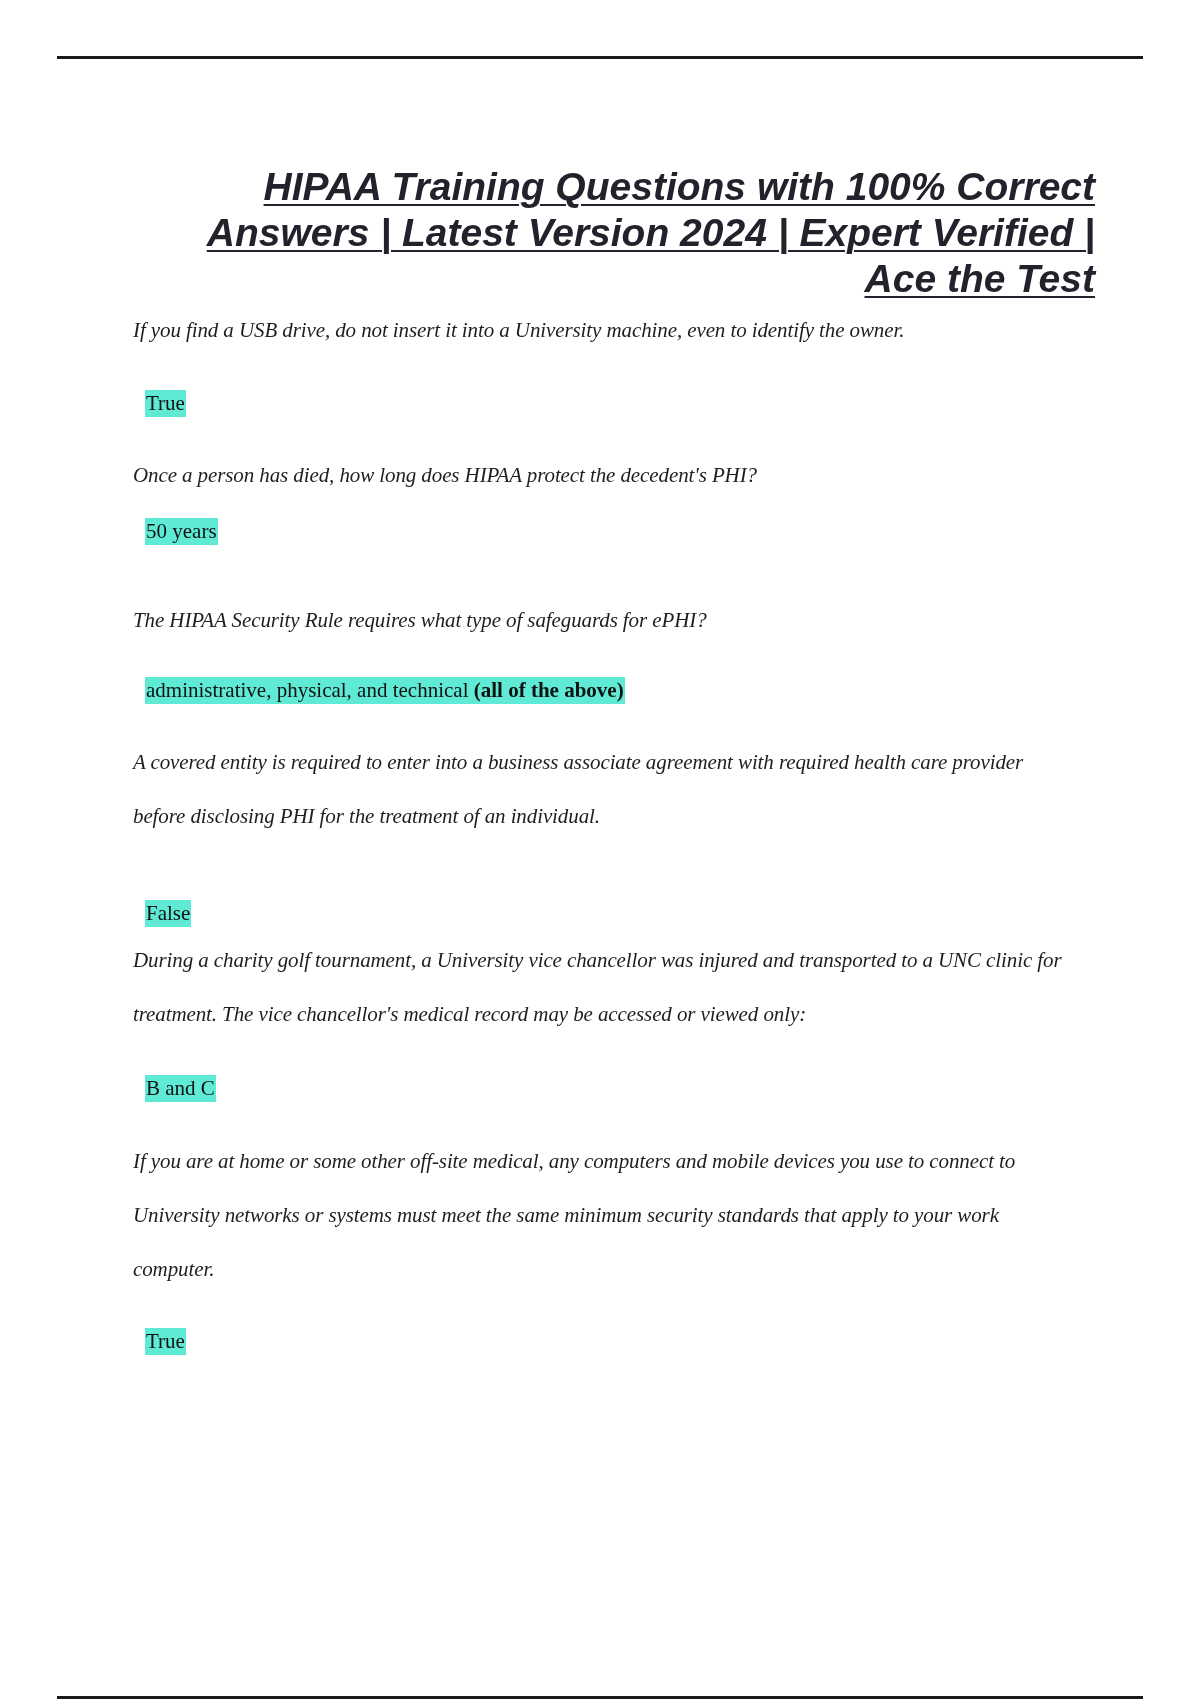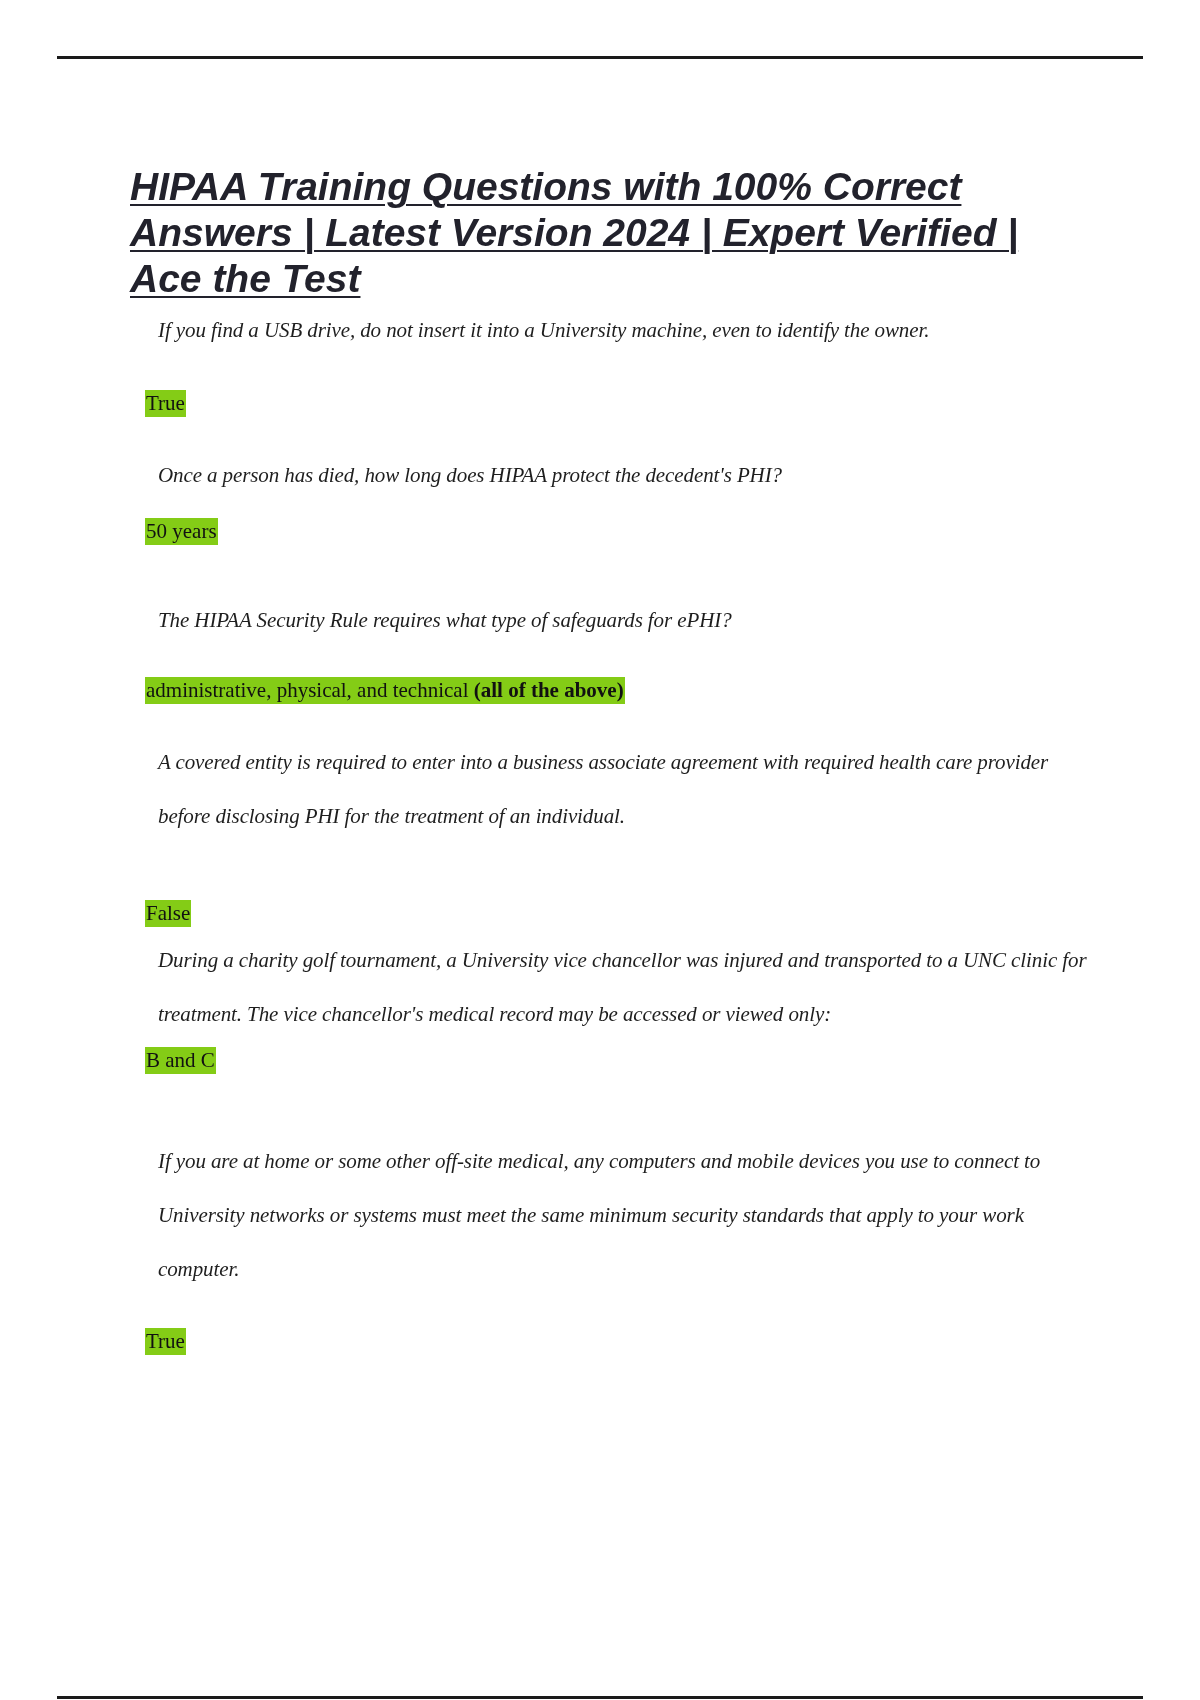--- a/index.html
+++ b/index.html
@@ -2,41 +2,41 @@
 <html><head>
 <meta charset="utf-8">
 <style>
   html, body { margin: 0; padding: 0; background: #ffffff; }
   body { width: 1200px; height: 1700px; position: relative; overflow: hidden; }
   .rule { position: absolute; left: 57px; width: 1086px; height: 3px; background: #1a1a1a; }
   .rule.top { top: 56px; }
   .rule.bottom { top: 1696px; }
   .title {
     position: absolute; left: 130px; width: 965px; top: 138px;
-    text-align: left;
+    text-align: right;
     font-family: "Liberation Sans", sans-serif;
     font-weight: bold; font-style: italic;
     font-size: 39px; line-height: 46px;
     color: #22222c; text-decoration: underline;
     text-decoration-thickness: 2px; text-underline-offset: 4px;
   }
   .q {
-    position: absolute; left: 158px; width: 945px;
+    position: absolute; left: 133px; width: 945px;
     font-family: "Liberation Serif", serif;
     font-style: italic; font-size: 21px; line-height: 54px;
     color: #1e1e1e; letter-spacing: -0.1px;
     margin: 0;
   }
   .a {
     position: absolute; left: 145px;
     font-family: "Liberation Serif", serif;
     font-size: 21px; line-height: 30px;
     color: #111111; margin: 0;
   }
-  .hl { background: #84cc16; padding: 1px 1px 2px 1px; }
+  .hl { background: #5eead4; padding: 1px 1px 2px 1px; }
   .hl b { font-weight: bold; }
 </style>
 </head>
 <body>
 
 <div class="rule top"></div>
 
 <h1 class="title">HIPAA Training Questions with 100% Correct Answers | Latest Version 2024 | Expert Verified | Ace the Test</h1>
 
 <p class="q" style="top:303px;">If you find a USB drive, do not insert it into a University machine, even to identify the owner.</p>
@@ -45,18 +45,18 @@
 <p class="q" style="top:448px;">Once a person has died, how long does HIPAA protect the decedent's PHI?</p>
 <p class="a" style="top:516px;"><span class="hl">50 years</span></p>
 
 <p class="q" style="top:593px;">The HIPAA Security Rule requires what type of safeguards for ePHI?</p>
 <p class="a" style="top:675px;text-align:right;"><span class="hl"><span>administrative, physical, and technical</span> <b>(all of the above)</b></span></p>
 
 <p class="q" style="top:735px;">A covered entity is required to enter into a business associate agreement with required health care provider before disclosing PHI for the treatment of an individual.</p>
 <p class="a" style="top:872px;margin-top:26px;"><span class="hl">False</span></p>
 
 <p class="q" style="top:933px;">During a charity golf tournament, a University vice chancellor was injured and transported to a UNC clinic for treatment. The vice chancellor's medical record may be accessed or viewed only:</p>
-<p class="a" style="top:1045px;text-align:center;"><span class="hl">B and C</span></p>
+<p class="a" style="top:1073px;text-align:center;"><span class="hl">B and C</span></p>
 
 <p class="q" style="top:1134px;">If you are at home or some other off-site medical, any computers and mobile devices you use to connect to University networks or systems must meet the same minimum security standards that apply to your work computer.</p>
 <p class="a" style="top:1326px;"><span class="hl">True</span></p>
 
 <div class="rule bottom"></div>
 
 </body></html>

